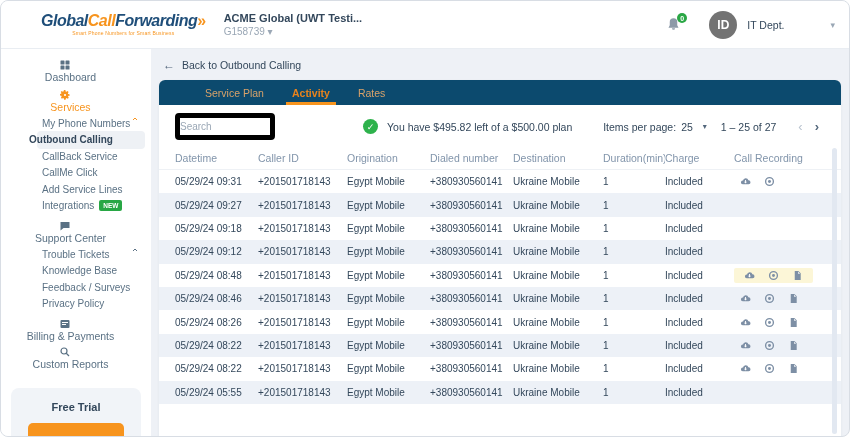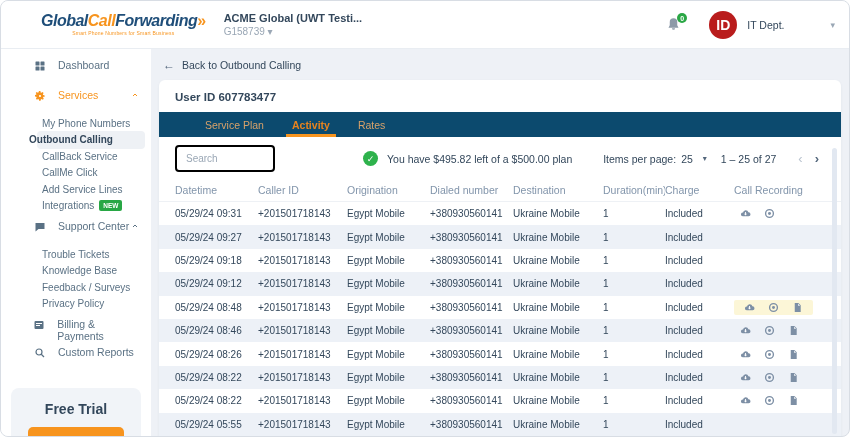--- a/index.html
+++ b/index.html
@@ -15,57 +15,57 @@
   .logo-orange { color:#f7941e; }
   .logo-arrows { color:#f7941e; font-style:normal; font-weight:bold; }
   .logo-tagline { font-size:5px; color:#f7941e; margin-top:2px; text-align:center; letter-spacing:0.2px; }
   .account { margin-left:18px; }
   .account-name { font-size:11px; font-weight:bold; color:#33475b; }
   .account-id { font-size:10px; color:#9aa7b5; margin-top:2px; cursor:pointer; }
   .topbar-right { margin-left:auto; display:flex; align-items:center; margin-right:14px; }
   .bell-wrap { position:relative; cursor:pointer; color:#8d9aa8; margin-right:28px; }
   .bell-wrap svg { width:15px; height:15px; display:block; }
   .bell-badge { position:absolute; top:-4px; right:-6px; background:#2aa745; color:#fff; font-size:7px; font-weight:bold; min-width:10px; height:10px; border-radius:50%; display:flex; align-items:center; justify-content:center; }
-  .avatar { width:28px; height:28px; border-radius:50%; background:#b91c1c; color:#fff; font-size:14px; font-weight:bold; display:flex; align-items:center; justify-content:center; cursor:pointer; }
+  .avatar { width:28px; height:28px; border-radius:50%; background:#737373; color:#fff; font-size:12px; font-weight:bold; display:flex; align-items:center; justify-content:center; cursor:pointer; }
   .user-label { font-size:10.5px; color:#33475b; margin-left:10px; cursor:pointer; }
   .user-caret { margin-left:46px; color:#9aa7b5; font-size:9px; cursor:pointer; }
 
   
   .body-wrap { display:flex; height:389px; }
   .sidebar { position:relative; width:150px; background:#fff; flex:none; padding-top:10px; font-size:10.5px; color:#5a7184; }
-  .side-item { display:flex; height:24px; padding:0 12px 0 32px; cursor:pointer; }
+  .side-item { display:flex; align-items:center; height:24px; padding:0 12px 0 1px; cursor:pointer;flex-direction:column; }
   .side-item .ic { width:13px; height:13px; margin-right:12px; display:flex; align-items:center; justify-content:center; color:#5a7184; }
   .side-item .ic svg { width:12px; height:12px; }
   .side-item.orange, .side-item.orange .ic { color:#f7941e; }
   .side-item .chev { margin-left:auto; width:8px; }
   .side-item .chev svg { width:8px; height:8px; }
   .sub-list { margin:2px 0 6px 0; }
   .sub-item { display:flex; align-items:center; height:16.5px; padding-left:41px; padding-right:8px; cursor:pointer; font-size:10px; color:#5a7184; }
   .sub-item.active { position:relative; font-weight:bold; color:#33475b;padding-left:28px; }
   .sub-item.active::before { content:""; position:absolute; left:36px; right:6px; top:-1px; bottom:-1px; background:#eef1f5; border-radius:4px; z-index:0; }
   .sub-item > span { position:relative; z-index:1; }
   .new-badge { background:#28a745; color:#fff; font-size:6.5px; font-weight:bold; padding:2px 4px; border-radius:2px; margin-left:5px; }
   .free-trial { position:absolute; left:10px; right:10px; bottom:-30px; background:#f1f4f8; border-radius:8px; text-align:center; padding-top:13px; height:80px; }
-  .free-trial-title { font-size:14px; font-weight:bold; color:#33475b; }
+  .free-trial-title { font-size:11px; font-weight:bold; color:#33475b; }
   .free-trial-btn { margin:10px auto 0; width:96px; height:24px; background:#f7941e; border:none; border-radius:5px; cursor:pointer; display:block; }
 
   
   .main { flex:1; display:flex; flex-direction:column; overflow:hidden; }
   .back-row { display:flex; align-items:center; height:31px; padding-left:12px; font-size:10.5px; color:#33475b; }
   .back-link { cursor:pointer; display:flex; align-items:center; gap:7px; }
   .back-arrow { font-size:12px; color:#53677c; }
   .card { position:relative; flex:1; margin:0 8px; background:#fff; border-radius:6px 6px 0 0; box-shadow:0 1px 3px rgba(40,60,90,.06); overflow:hidden; }
   .card-title { padding:11px 16px 9px; font-size:11.5px; font-weight:bold; color:#33475b; }
   .tabs { display:flex; align-items:stretch; height:25px; background:#0c4a6e; padding-left:32px; }
   .tab { position:relative; display:flex; align-items:center; padding:0 14px; font-size:10.5px; color:#d8a26a; cursor:pointer; }
   .tab.active { color:#e8831d; font-weight:bold;text-align:center; }
   .tab.active::after { content:""; position:absolute; left:8px; right:8px; bottom:0; height:3px; background:#f7941e; }
 
   .toolbar { display:flex; align-items:center; padding:8px 16px 6px; }
-  .search-input { width:100px; height:27px; border:2px solid #000000; border-radius:4px; font-size:10px; padding:0 9px; color:#33475b; font-family:inherit; outline:none; }
+  .search-input { width:100px; height:27px; border:5px solid #000000; border-radius:4px; font-size:10px; padding:0 0; color:#33475b; font-family:inherit; outline:none; }
   .search-input::placeholder { color:#9aa7b5; }
   .balance { display:flex; align-items:center; gap:9px; margin-left:88px; }
   .check-circle { width:15px; height:15px; border-radius:50%; background:#2eb24c; color:#fff; font-size:9px; display:flex; align-items:center; justify-content:center; }
   .balance-text { font-size:10.5px; color:#33475b; }
   .pager { margin-left:auto; display:flex; align-items:center; font-size:10.5px; color:#33475b; }
   .ipp-label { margin-right:5px; }
   .ipp-value { cursor:pointer; }
   .ipp-caret { font-size:8px; color:#53677c; margin:0 14px 0 10px; cursor:pointer; }
   .range { margin-right:16px; }
   .pg-btn { font-size:13px; padding:0 6px; cursor:pointer; }
@@ -216,21 +216,20 @@
 
     <div class="main">
       <div class="back-row">
         <span class="back-link">
             <span class="back-arrow">←</span>
             <span>Back to Outbound Calling</span>
           </span>
       </div>
 
       <div class="card">
-        <div class="card-title">User ID 607783477</div>
 
         <div class="tabs">
           <div class="tab">Service Plan</div>
           <div class="tab active">Activity</div>
           <div class="tab">Rates</div>
         </div>
 
         <div class="toolbar">
           <input class="search-input" type="text" placeholder="Search" style="">
           <div class="balance">

